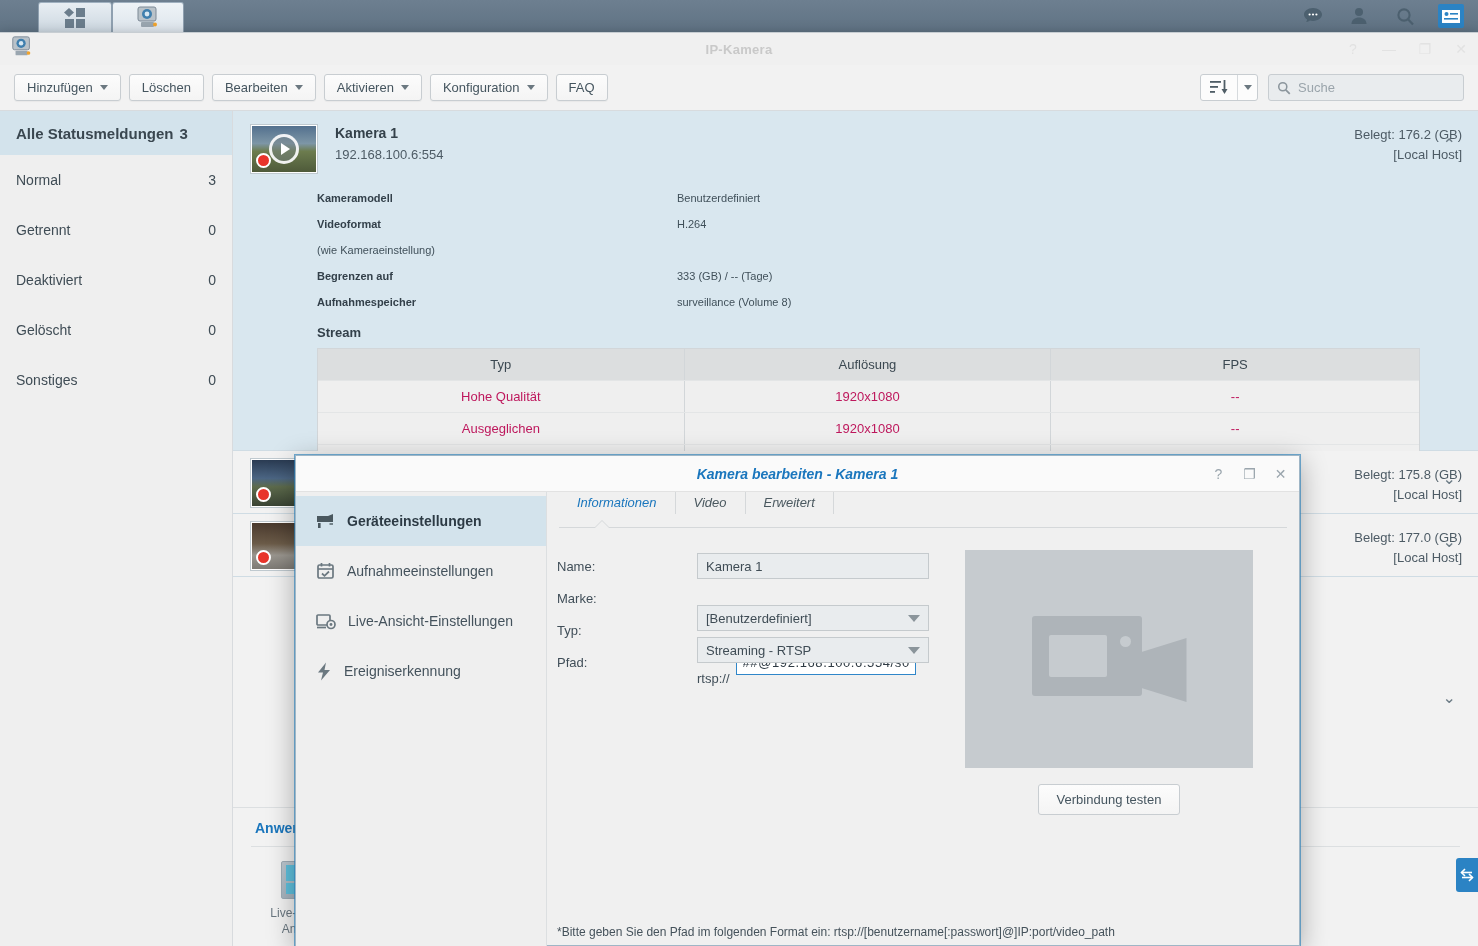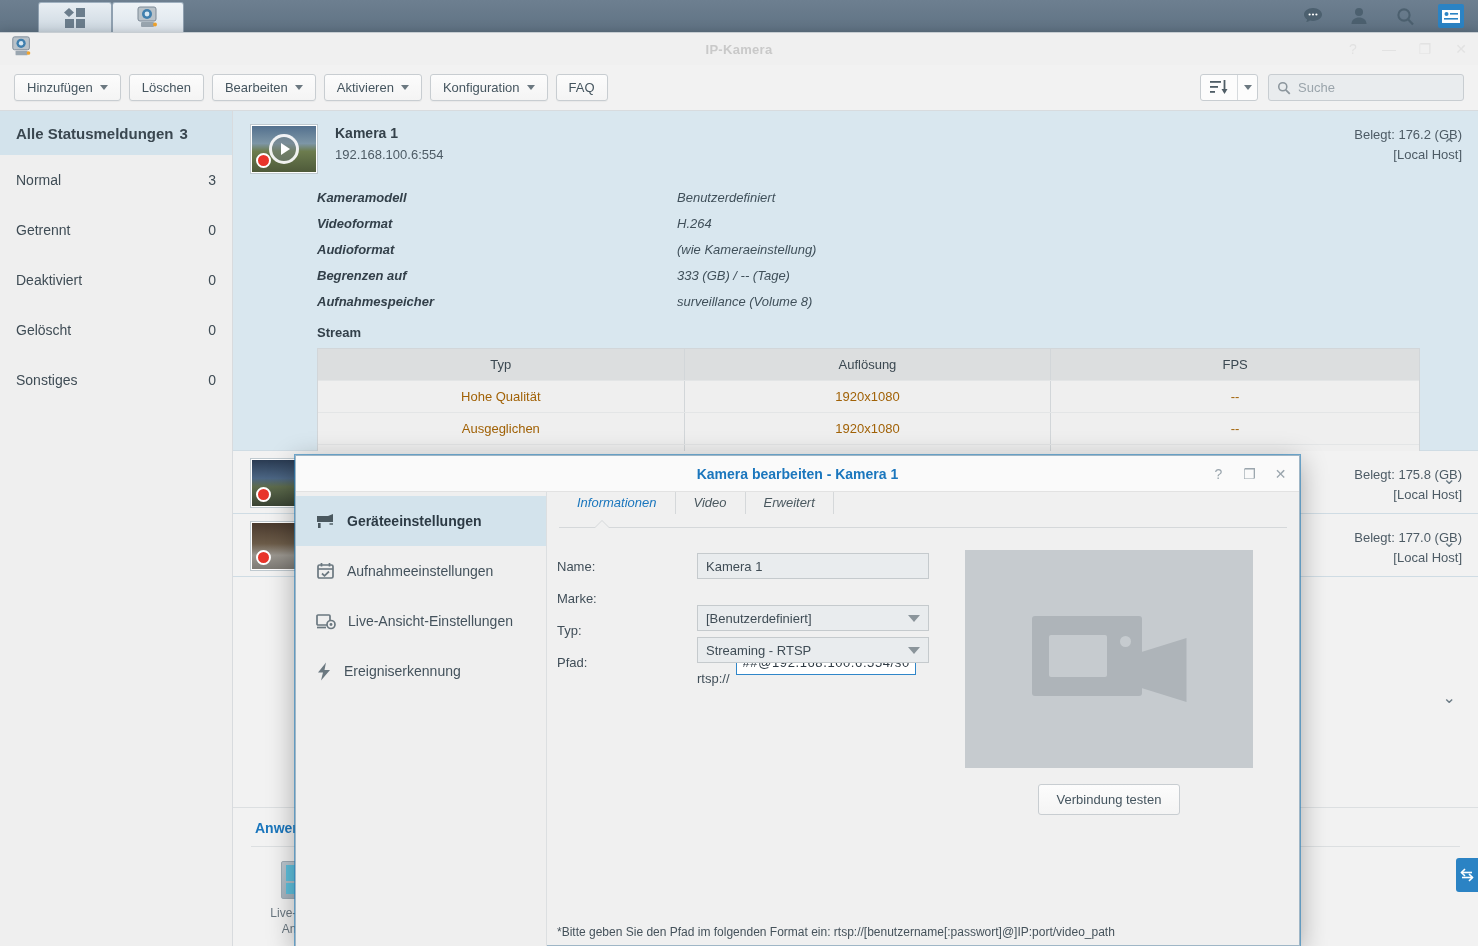--- a/index.html
+++ b/index.html
@@ -133,29 +133,29 @@
     content: ""; width: 0; height: 0; margin-left: 3px;
     border-left: 9px solid #fff; border-top: 6px solid transparent; border-bottom: 6px solid transparent;
   }
   .cam-name { font-size: 14px; font-weight: bold; color: #34414a; }
   .cam-ip { font-size: 13px; color: #4d5b65; margin-top: 6px; }
   .cam-right { position: absolute; right: 16px; top: 14px; text-align: right; }
   .belegt { font-size: 13px; color: #4d5b65; line-height: 20px; }
   .chev { position: absolute; right: 22px; top: 24px; color: #6e7d87; font-size: 16px; cursor: pointer; }
 
   .spec-grid { padding: 12px 0 0 84px; }
-  .spec-row { display: flex; font-size: 13px; line-height: 26px; font-style: italic; }
+  .spec-row { display: flex; font-size: 11px; line-height: 26px; }
   .spec-key { width: 360px; font-weight: bold; color: #33404a; }
   .spec-val { color: #40505a; }
   .stream-label { font-size: 13px; font-weight: bold; color: #33404a; padding: 10px 0 8px 84px; }
 
   .stream-table { margin: 0 58px 0 84px; border: 1px solid #d2d6d9; border-bottom: none; }
   .st-row { display: flex; font-size: 13px; }
   .st-row.head { background: #dcdedf; color: #3b4851; }
-  .st-row.body { background: #efefef; color: #a16207; border-top: 1px solid #e3e5e6; }
+  .st-row.body { background: #efefef; color: #be185d; border-top: 1px solid #e3e5e6; justify-content: flex-end; }
   .st-c { padding: 8px 0; text-align: center; }
   .st-c.typ { width: 33.3%; border-right: 1px solid #d2d6d9; }
   .st-c.res { width: 33.3%; border-right: 1px solid #d2d6d9; }
   .st-c.fps { width: 33.4%; }
 
   
   .apps-strip { position: absolute; left: 0; right: 0; bottom: 0; height: 140px; background: #f2f2f2; border-top: 1px solid #dcdfe1; }
   .apps-title { font-size: 14px; font-weight: bold; color: #1a76bd; padding: 12px 0 0 22px; }
   .apps-divider { height: 1px; background: #dcdfe1; margin: 10px 18px 0 18px; }
   .app-tile { width: 96px; text-align: center; padding-top: 14px; margin-left: 22px; }
@@ -171,21 +171,21 @@
   .right-chev { position: absolute; right: 22px; color: #6e7d87; font-size: 16px; }
   .dialog {
     position: absolute; left: 295px; top: 455px; width: 1005px; height: 491px;
     background: #f0f0f0; border: 1px solid #9fb6c6;
     box-shadow: 0 0 0 1px rgba(41,128,185,0.65), 0 6px 26px rgba(0,0,0,0.32);
   }
   .dlg-title {
     height: 36px; background: #fafafa; border-bottom: 1px solid #e2e2e2;
     display: flex; align-items: center; justify-content: center; position: relative;
   }
-  .dlg-title-text { font-size: 14px; font-weight: bold; color: #1a76bd; }
+  .dlg-title-text { font-size: 14px; font-weight: bold; color: #1a76bd; font-style: italic; }
   .dlg-ctrls { position: absolute; right: 12px; top: 0; height: 36px; display: flex; align-items: center; gap: 18px; }
   .dlg-ctrl { font-size: 14px; color: #9aa5ad; cursor: pointer; line-height: 1; width: 13px; text-align: center; }
 
   .dlg-body { display: flex; height: calc(491px - 36px); }
   .dlg-nav { width: 251px; background: #efefef; border-right: 1px solid #dcdfe1; padding-top: 4px; flex: none; }
   .dn-item {
     height: 50px; display: flex; align-items: center; gap: 12px; padding: 0 20px;
     font-size: 14px; color: #44525c; cursor: pointer;
   }
   .dn-item.active { background: #d3e3ec; font-weight: bold; color: #2c3a44; }
@@ -443,21 +443,20 @@
           <div class="spec-grid">
             <div class="spec-row">
               <div class="spec-key">Kameramodell</div>
               <div class="spec-val">Benutzerdefiniert</div>
             </div>
             <div class="spec-row">
               <div class="spec-key">Videoformat</div>
               <div class="spec-val">H.264</div>
             </div>
             <div class="spec-row">
-              <div class="spec-key">Audioformat</div>
               <div class="spec-val">(wie Kameraeinstellung)</div>
             </div>
             <div class="spec-row">
               <div class="spec-key">Begrenzen auf</div>
               <div class="spec-val">333 (GB) / -- (Tage)</div>
             </div>
             <div class="spec-row">
               <div class="spec-key">Aufnahmespeicher</div>
               <div class="spec-val">surveillance (Volume 8)</div>
             </div>

